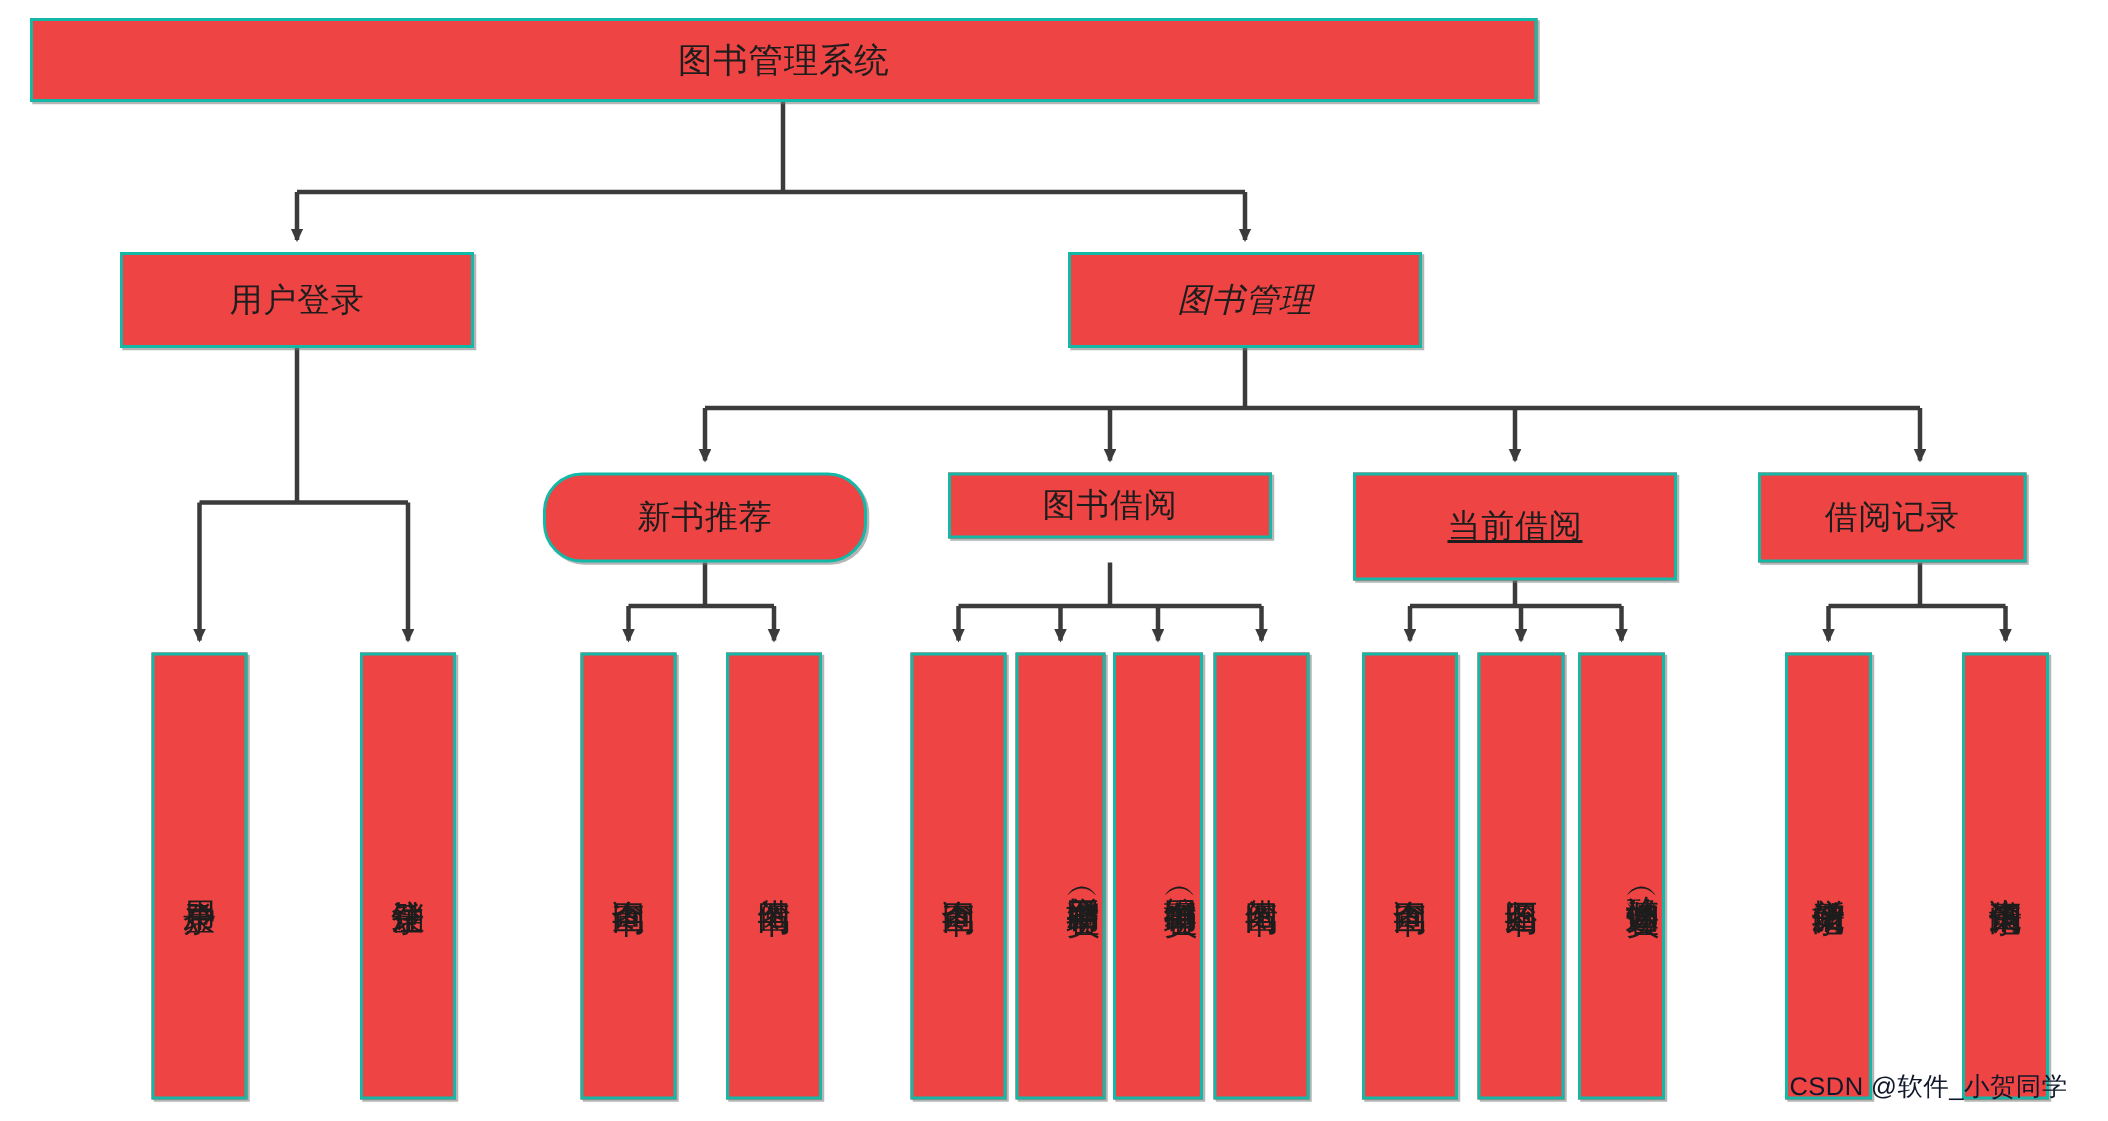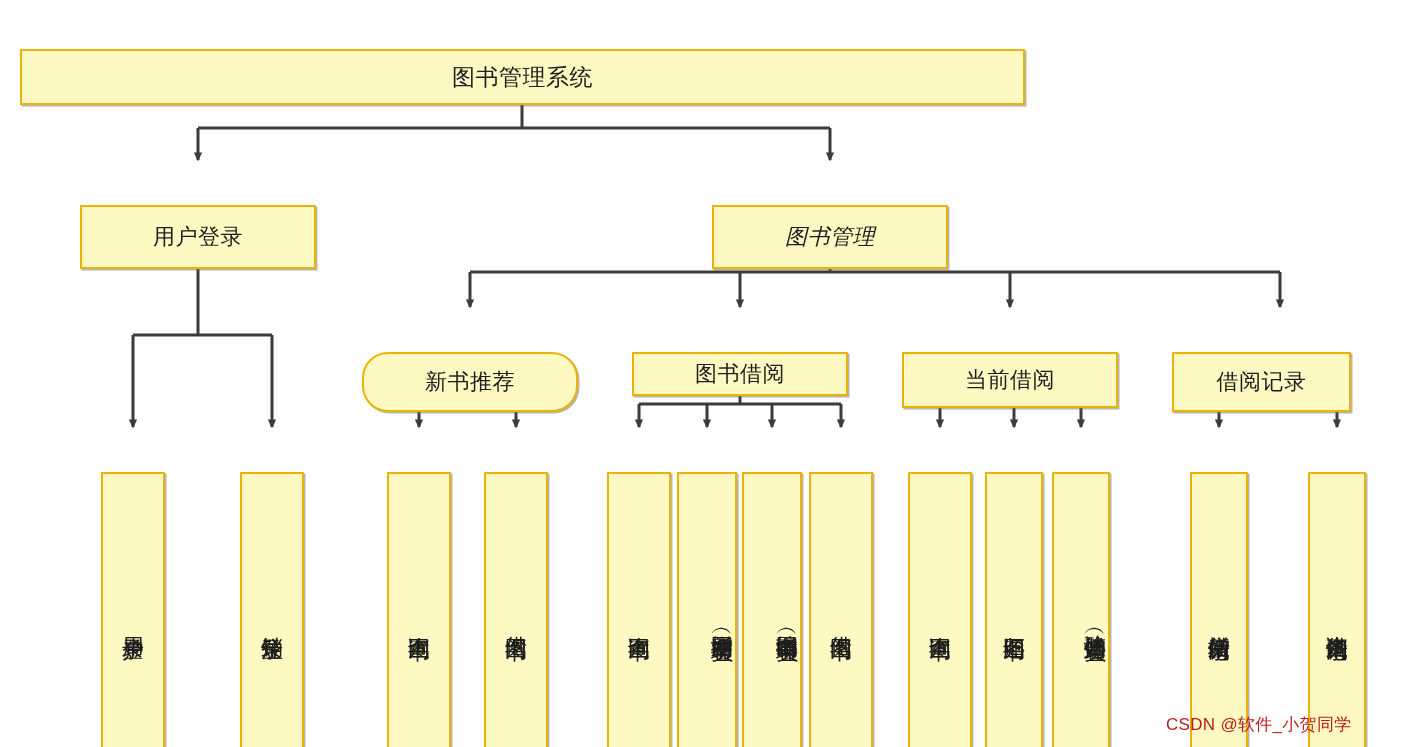--- a/index.html
+++ b/index.html
@@ -20,50 +20,49 @@
   #svg-layer {
     position: absolute;
     left: 0;
     top: 0;
     width: 1405px;
     height: 747px;
   }
   .node {
     position: absolute;
     box-sizing: border-box;
-    background: #fef9c3;
-    border: 2px solid #eab308;
+    background: #ef4444;
+    border: 2px solid #14b8a6;
     box-shadow: 1.5px 1.5px 0 rgba(120,120,120,0.55);
     display: flex;
     align-items: center;
     justify-content: center;
     color: #1d1d1d;
-    margin-top: 37px;
   }
   .node-h {
     font-size: 22px;
     letter-spacing: 0.5px;
     white-space: nowrap;
   }
   .node-v {
     writing-mode: vertical-rl;
     text-orientation: upright;
     font-size: 22px;
     line-height: 1.18;
     letter-spacing: 1px;
     text-align: center;
     white-space: nowrap;
   }
   #node-root { font-size: 23px; }
   .watermark {
     position: absolute;
-    left: 1166px;
+    left: 1193px;
     top: 713px;
     font-size: 17px;
-    color: #b91c1c;
+    color: #0f172a;
     white-space: nowrap;
     letter-spacing: 0.3px;
   }
 </style>
 </head>
 <body>
 
 <div id="diagram-root">
 
   <svg id="svg-layer" viewBox="0 0 1405 747" xmlns="http://www.w3.org/2000/svg">
@@ -134,21 +133,21 @@
   <div class="node node-h" id="node-root" style="left:20px; top:12px; width:1005px; height:56px;">图书管理系统</div>
 
   <div class="node node-h" style="left:80px; top:168px; width:236px; height:64px;">用户登录</div>
 
   <div class="node node-h" style="left:712px; top:168px; width:236px; height:64px;font-style:italic;">图书管理</div>
 
   <div class="node node-h" style="left:362px; top:315px; width:216px; height:60px;border-radius:26px;">新书推荐</div>
 
   <div class="node node-h" style="left:632px; top:315px; width:216px; height:44px;">图书借阅</div>
 
-  <div class="node node-h" style="left:902px; top:315px; width:216px; height:56px;">当前借阅</div>
+  <div class="node node-h" style="left:902px; top:315px; width:216px; height:72px;text-decoration:underline;">当前借阅</div>
 
   <div class="node node-h" style="left:1172px; top:315px; width:179px; height:60px;">借阅记录</div>
 
   <div class="node node-v" style="left:101px; top:435px; width:64px; height:298px;">用户登录</div>
 
   <div class="node node-v" style="left:240px; top:435px; width:64px; height:298px;">注销登录</div>
 
   <div class="node node-v" style="left:387px; top:435px; width:64px; height:298px;">查询图书</div>
 
   <div class="node node-v" style="left:484px; top:435px; width:64px; height:298px;">借阅图书</div>

